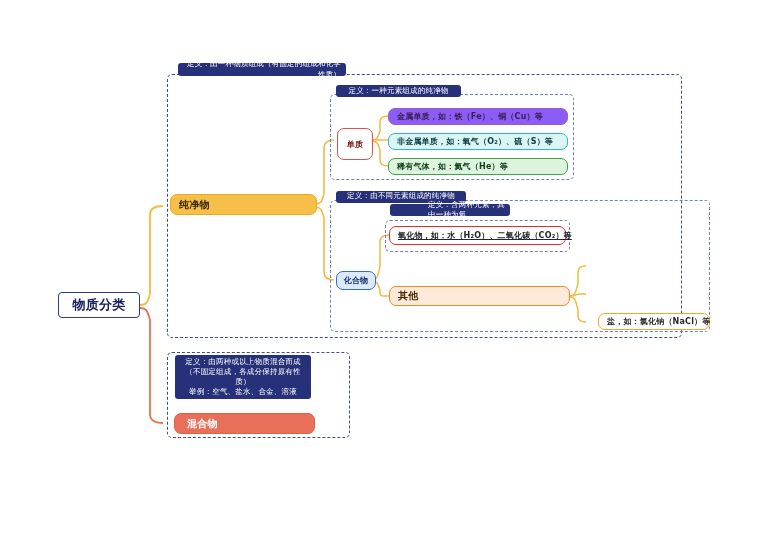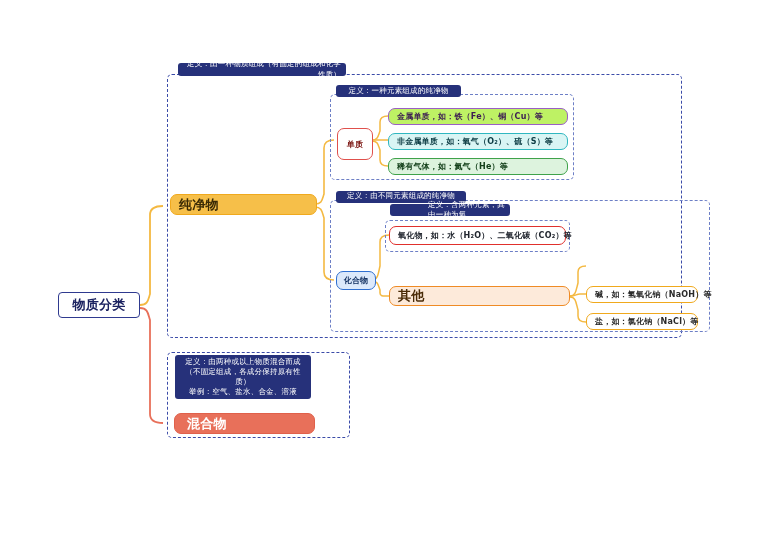--- a/index.html
+++ b/index.html
@@ -55,28 +55,28 @@
     position:absolute;
     box-sizing:border-box;
     border:1.2px dashed #3b4ba8;
     border-radius:5px;
     background:transparent;
   }
   .group-frame.soft{border-color:#6d7fc6;}
 
   .pill{
     border-radius:7px;
-    font-size:13px;
+    font-size:10px;
     padding:0 8px;
     font-weight:700;
   }
   .pill.small{font-size:8px;}
 
   .txt-amber{background:#f6bf49;border:1.3px solid #f0a91d;color:#3a2a05;}
-  .txt-purple{background:#bef264;border:1.3px solid #9a5fc4;color:#3c1d52;}
+  .txt-purple{background:#8b5cf6;border:1.3px solid #9a5fc4;color:#3c1d52;}
   .txt-cyan{background:#d9f5f4;border:1.3px solid #2fb7c0;color:#0d3c44;}
   .txt-green{background:#ddf3de;border:1.3px solid #3fa24a;color:#13401a;}
   .txt-redline{background:#ffffff;border:1.6px solid #e0302c;color:#20252e;}
   .txt-redsm{background:#ffffff;border:1.4px solid #e0504c;color:#7a1410;}
   .txt-blue{background:#dce9fb;border:1.4px solid #2f6fd0;color:#123061;}
   .txt-orange{background:#fdeada;border:1.5px solid #ef8b25;color:#4a2b07;}
   .txt-coral{background:#e8705a;border:1.3px solid #e0604a;color:#ffffff;font-weight:700;}
   .txt-amber-line{background:#ffffff;border:1.3px solid #f0a91d;color:#2a2a2a;}
 
   .node span{display:block;}
@@ -151,34 +151,31 @@
   <div class="node pill small txt-blue" style="left:336px;top:271px;width:40px;height:19px;justify-content:center;">
     <span>化合物</span>
   </div>
 
   <div class="group-frame soft" style="left:385px;top:220px;width:185px;height:32px;"></div>
 
   <div class="node caption" style="left:390px;top:204px;width:120px;height:12px;padding-left:38px;">
     <span>定义：含两种元素，其中一种为氧</span>
   </div>
 
-  <div class="node pill small txt-redline" style="left:389px;top:226px;width:177px;height:19px;">
+  <div class="node pill small txt-redline" style="left:389px;top:226px;width:177px;height:19px;text-decoration:underline;">
     <span>氧化物，如：水（H₂O）、二氧化碳（CO₂）等</span>
   </div>
 
   <div class="node pill txt-orange" style="left:389px;top:286px;width:181px;height:20px;">
     <span>其他</span>
   </div>
 
 
-  <div class="node pill small txt-amber-line" style="left:586px;top:286px;width:112px;height:17px;">
-    <span>碱，如：氢氧化钠（NaOH）等</span>
-  </div>
 
-  <div class="node pill small txt-amber-line" style="left:586px;top:313px;width:112px;height:17px;">
+  <div class="node pill small txt-amber-line" style="left:598px;top:313px;width:112px;height:17px;">
     <span>盐，如：氯化钠（NaCl）等</span>
   </div>
 
   <div class="group-frame" style="left:167px;top:352px;width:183px;height:86px;"></div>
 
   <div class="node caption center" style="left:175px;top:355px;width:136px;height:44px;">
     <span>定义：由两种或以上物质混合而成</span>
     <span>（不固定组成，各成分保持原有性质）</span>
     <span>举例：空气、盐水、合金、溶液</span>
   </div>

